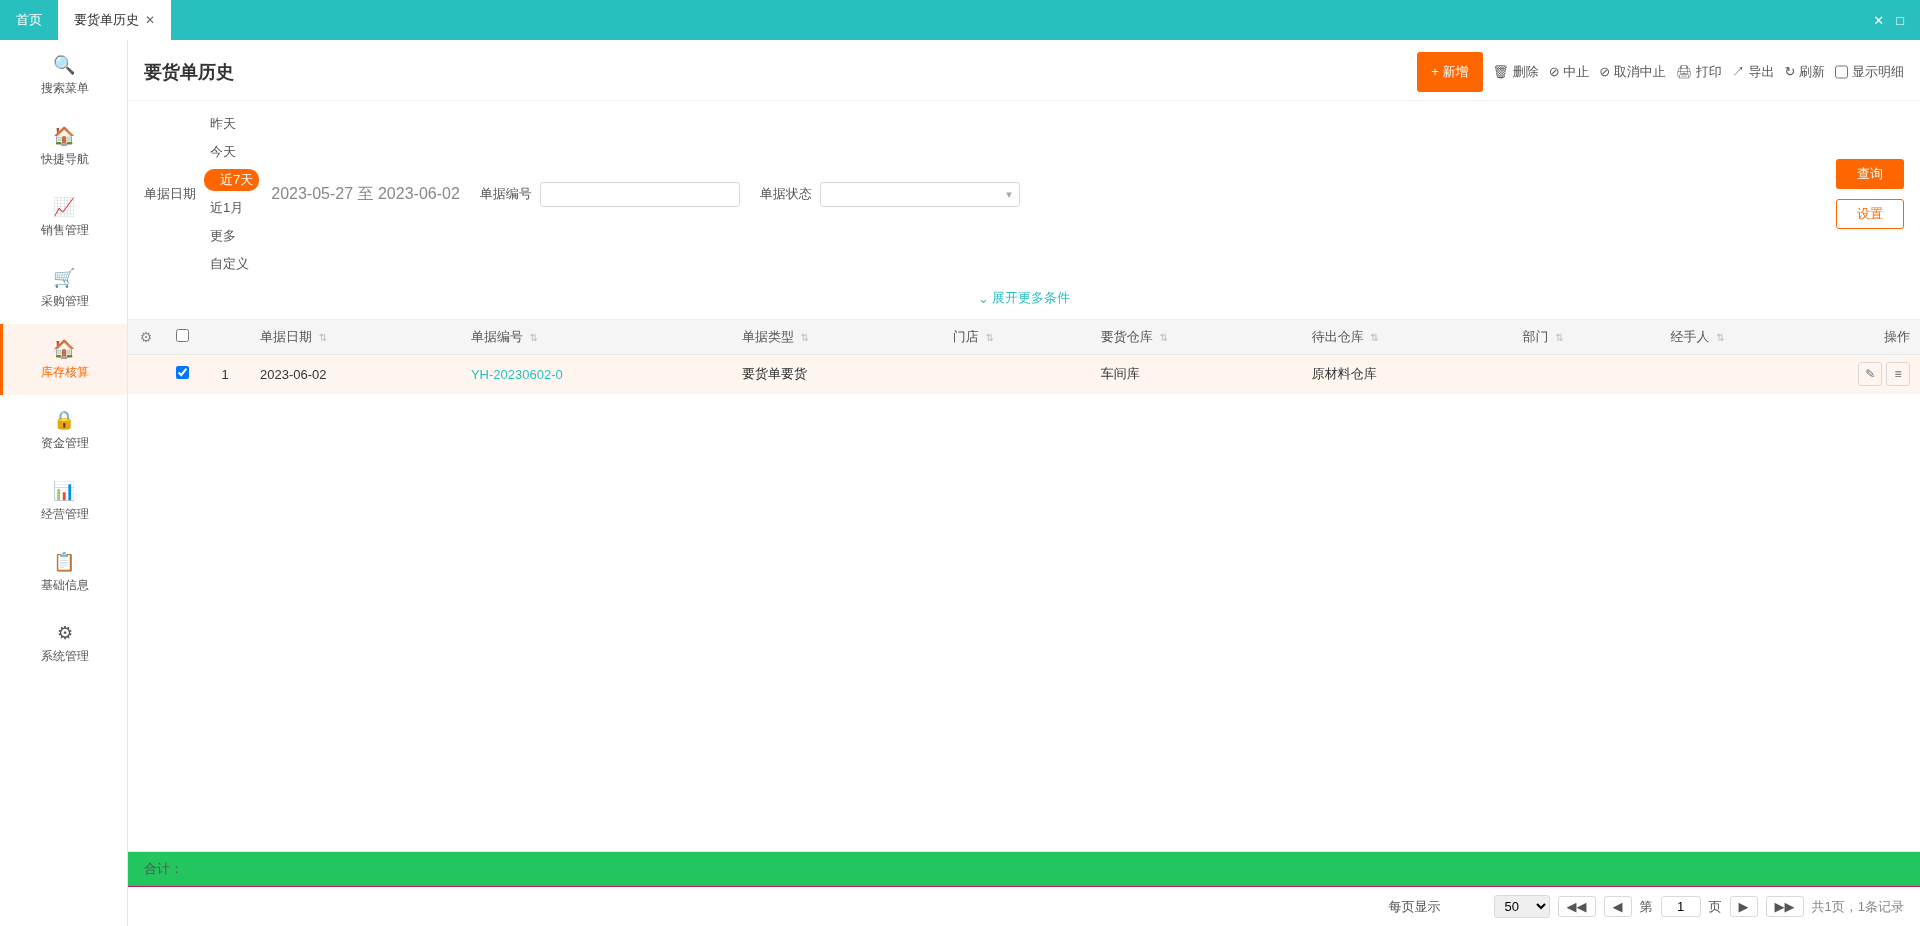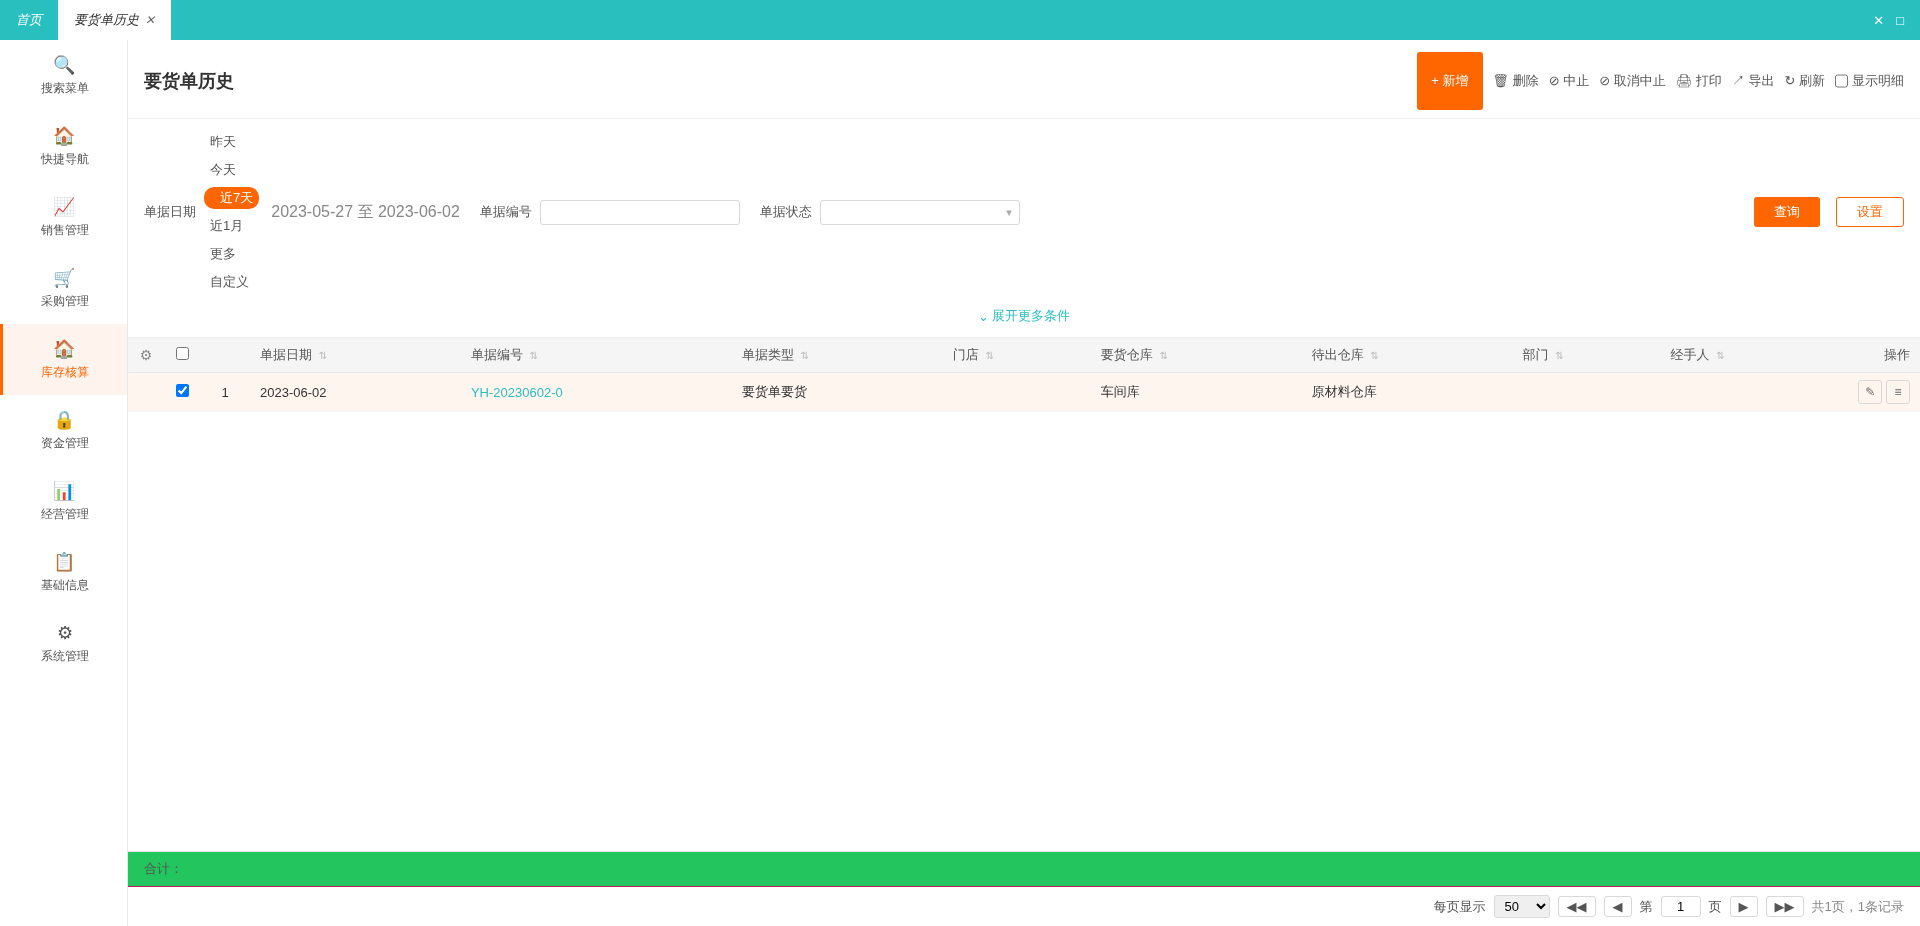--- a/index.html
+++ b/index.html
@@ -12,21 +12,20 @@
       display: flex;
       align-items: center;
       padding: 0 0 0 0;
       flex-shrink: 0;
     }
     .top-bar-tabs {
       display: flex;
       align-items: stretch;
       height: 100%;
       margin-left: 0;
-      font-style: italic;
     }
     .tab-item {
       display: flex;
       align-items: center;
       padding: 0 16px;
       cursor: pointer;
       color: #fff;
       font-size: 13px;
       height: 100%;
       white-space: nowrap;
@@ -127,21 +126,21 @@
       gap: 3px;
       font-size: 13px;
       color: #555;
       cursor: pointer;
       white-space: nowrap;
     }
     .btn-new {
       background: #ff6600;
       color: #fff;
       border: none;
-      padding: 20px 14px;
+      padding: 11px 14px;
       border-radius: 3px;
       cursor: pointer;
       font-size: 13px;
     }
     .show-detail-label {
       display: flex;
       gap: 4px;
       font-size: 13px;
       color: #555;
       cursor: pointer;
@@ -247,21 +246,22 @@
       background: #fff;
       color: #ff6600;
       border: 1px solid #ff6600;
       padding: 5px 20px;
       border-radius: 3px;
       cursor: pointer;
       font-size: 13px;
     }
     .filter-btns {
       display: flex;
-      gap: 16px;
+      flex-direction: column;
+      gap: 10px;
       margin-left: auto;
     }
 
     
     .table-container {
       flex: 1;
       overflow: auto;
       background: #fff;
     }
     table {
@@ -338,20 +338,21 @@
       font-size: 13px;
       color: #555;
       flex-shrink: 0;
     }
     .pagination select {
       border: 1px solid #d9d9d9;
       border-radius: 3px;
       padding: 2px 6px;
       font-size: 13px;
       outline: none;
+      margin-left: 45px;
     }
     .page-btn {
       border: 1px solid #d9d9d9;
       background: #fff;
       padding: 2px 8px;
       border-radius: 3px;
       cursor: pointer;
       font-size: 13px;
       color: #555;
     }

